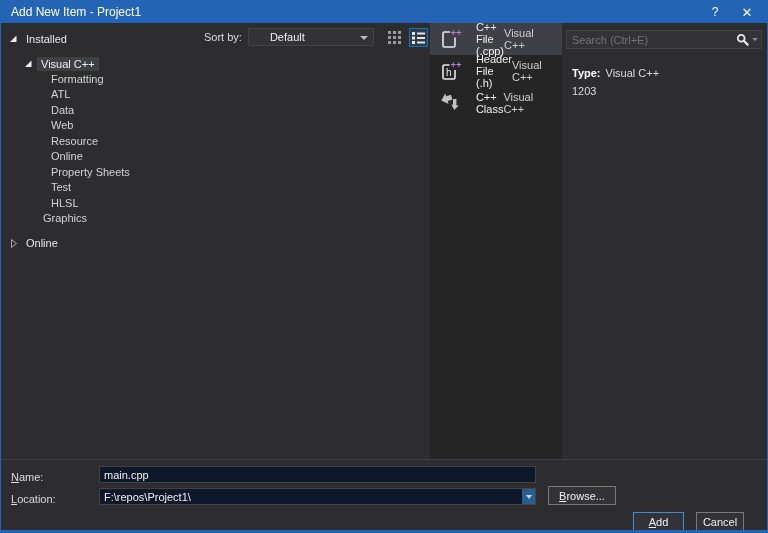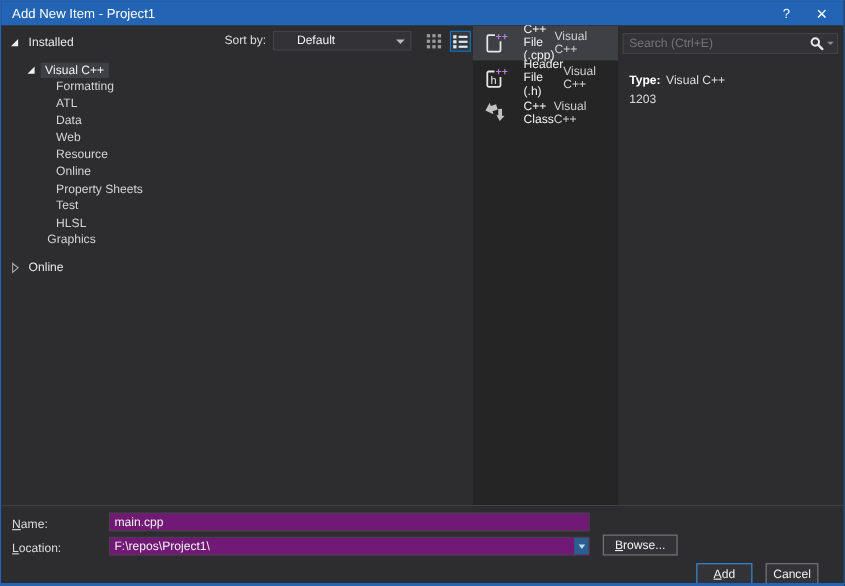--- a/index.html
+++ b/index.html
@@ -77,21 +77,21 @@
   .details { margin:15px 0 0 6px; line-height:18px; }
   .details .t-label { font-weight:bold; color:#FFFFFF; margin-right:5px; }
   .details .t-value { color:#DCDCDC; }
   .details .sort-order { color:#DCDCDC; }
 
   
   .footer { height:71px; border-top:1px solid #3F3F46; padding-top:5px; }
   .field-row { display:flex; align-items:flex-end; height:18px; margin-bottom:4px; }
   .field-row .f-label { width:98px; padding-left:10px; color:#DCDCDC; }
   .f-input {
-    width:437px; height:17px; background:#701a75; border:1px solid #434346;
+    width:437px; height:17px; background:#0f172a; border:1px solid #434346;
     color:#F1F1F1; font-family:"Liberation Sans",sans-serif; font-size:11px;
     padding:0 4px; outline:none;
   }
   .combo-wrap { position:relative; width:437px; height:17px; }
   .combo-wrap .f-input { width:100%; padding-right:18px; }
   .combo-btn {
     position:absolute; right:1px; top:1px; width:13px; height:15px;
     background:#2A5E8F; display:flex; align-items:center; justify-content:center;
   }
   .combo-btn .arrow { width:0; height:0;

